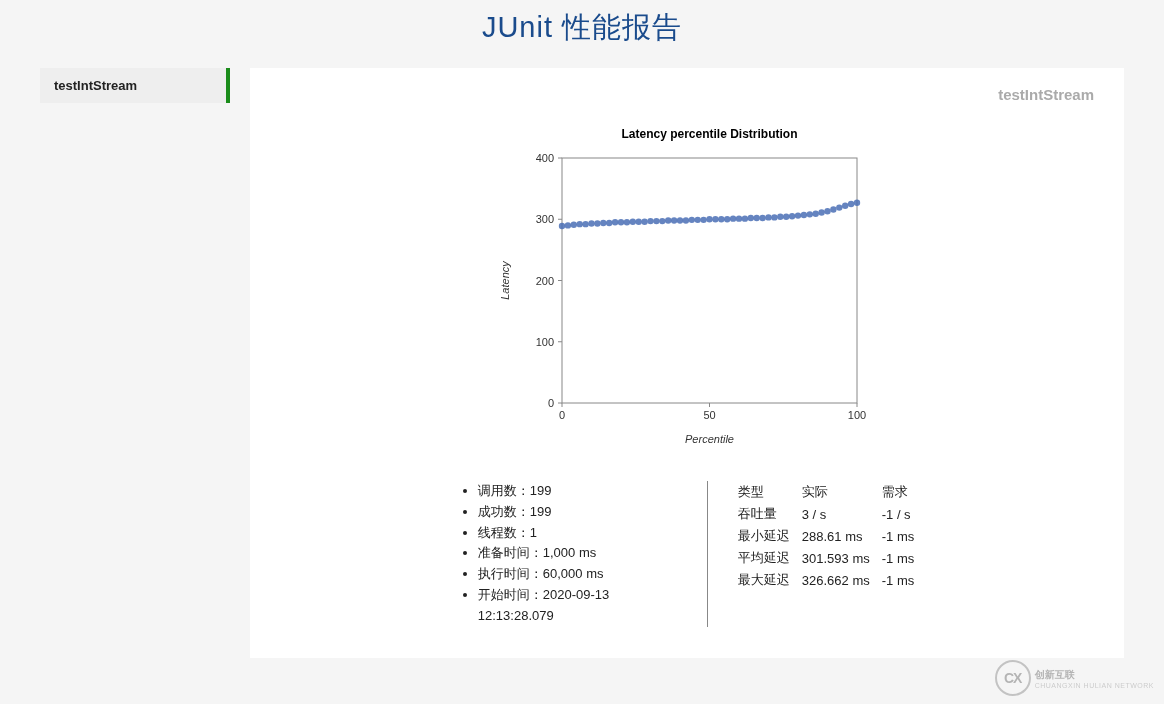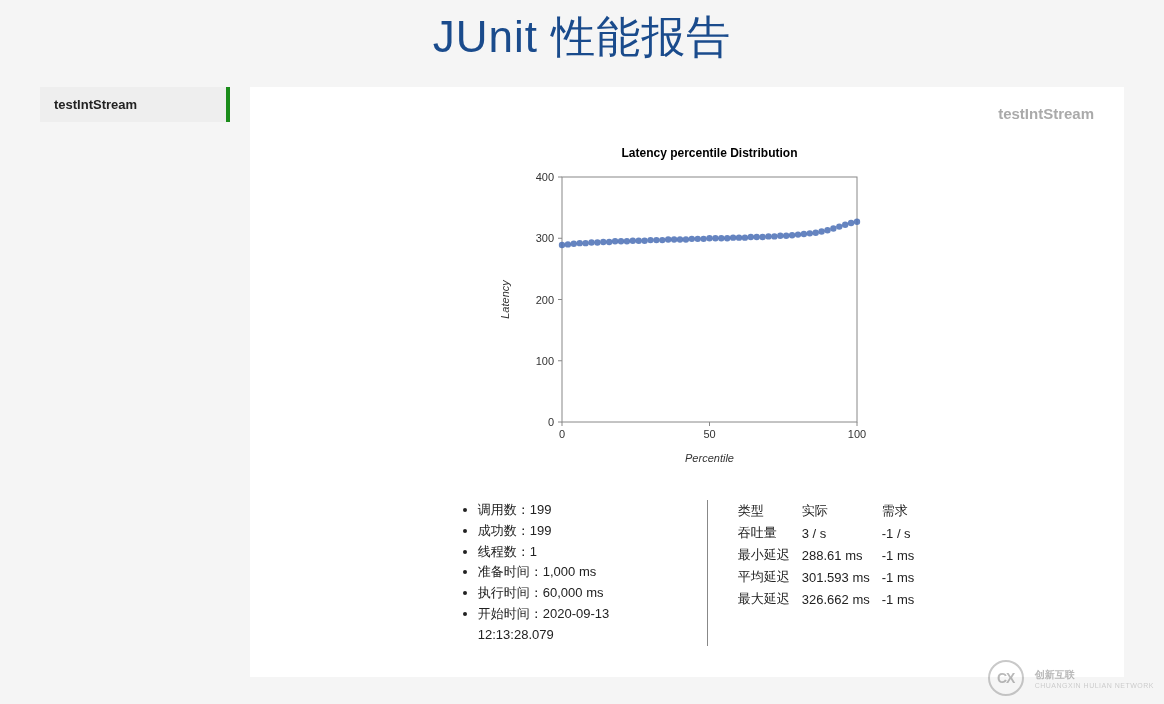--- a/index.html
+++ b/index.html
@@ -11,21 +11,21 @@
       overflow: hidden;
       position: relative;
     }
     .header {
       text-align: center;
       padding: 8px 0 20px 0;
     }
     .header h1 {
       color: #1a4b8c;
       font-weight: 400;
-      font-size: 44px;
+      font-size: 29px;
       letter-spacing: 1px;
     }
     .content {
       display: flex;
       gap: 20px;
       padding: 0 40px;
     }
     .sidebar {
       width: 190px;
       flex-shrink: 0;
@@ -90,21 +90,21 @@
       font-weight: normal;
     }
     .stats-table th { white-space: nowrap; }
     .watermark {
       position: absolute;
       bottom: 8px;
       right: 10px;
       opacity: 0.45;
       display:flex;
       align-items:center;
-      gap:11px;
+      gap:4px;
     }
     .watermark-circle{
       width:36px;height:36px;border:2px solid #888;border-radius:50%;
       display:flex;align-items:center;justify-content:center;
       font-weight:bold;color:#666;font-size:14px;letter-spacing:-1px;
     }
     .watermark-text{font-size:10px;color:#666;font-weight:bold;}
     .watermark-sub{font-size:7px;color:#999;letter-spacing:0.5px;}
   </style>
 </head>

